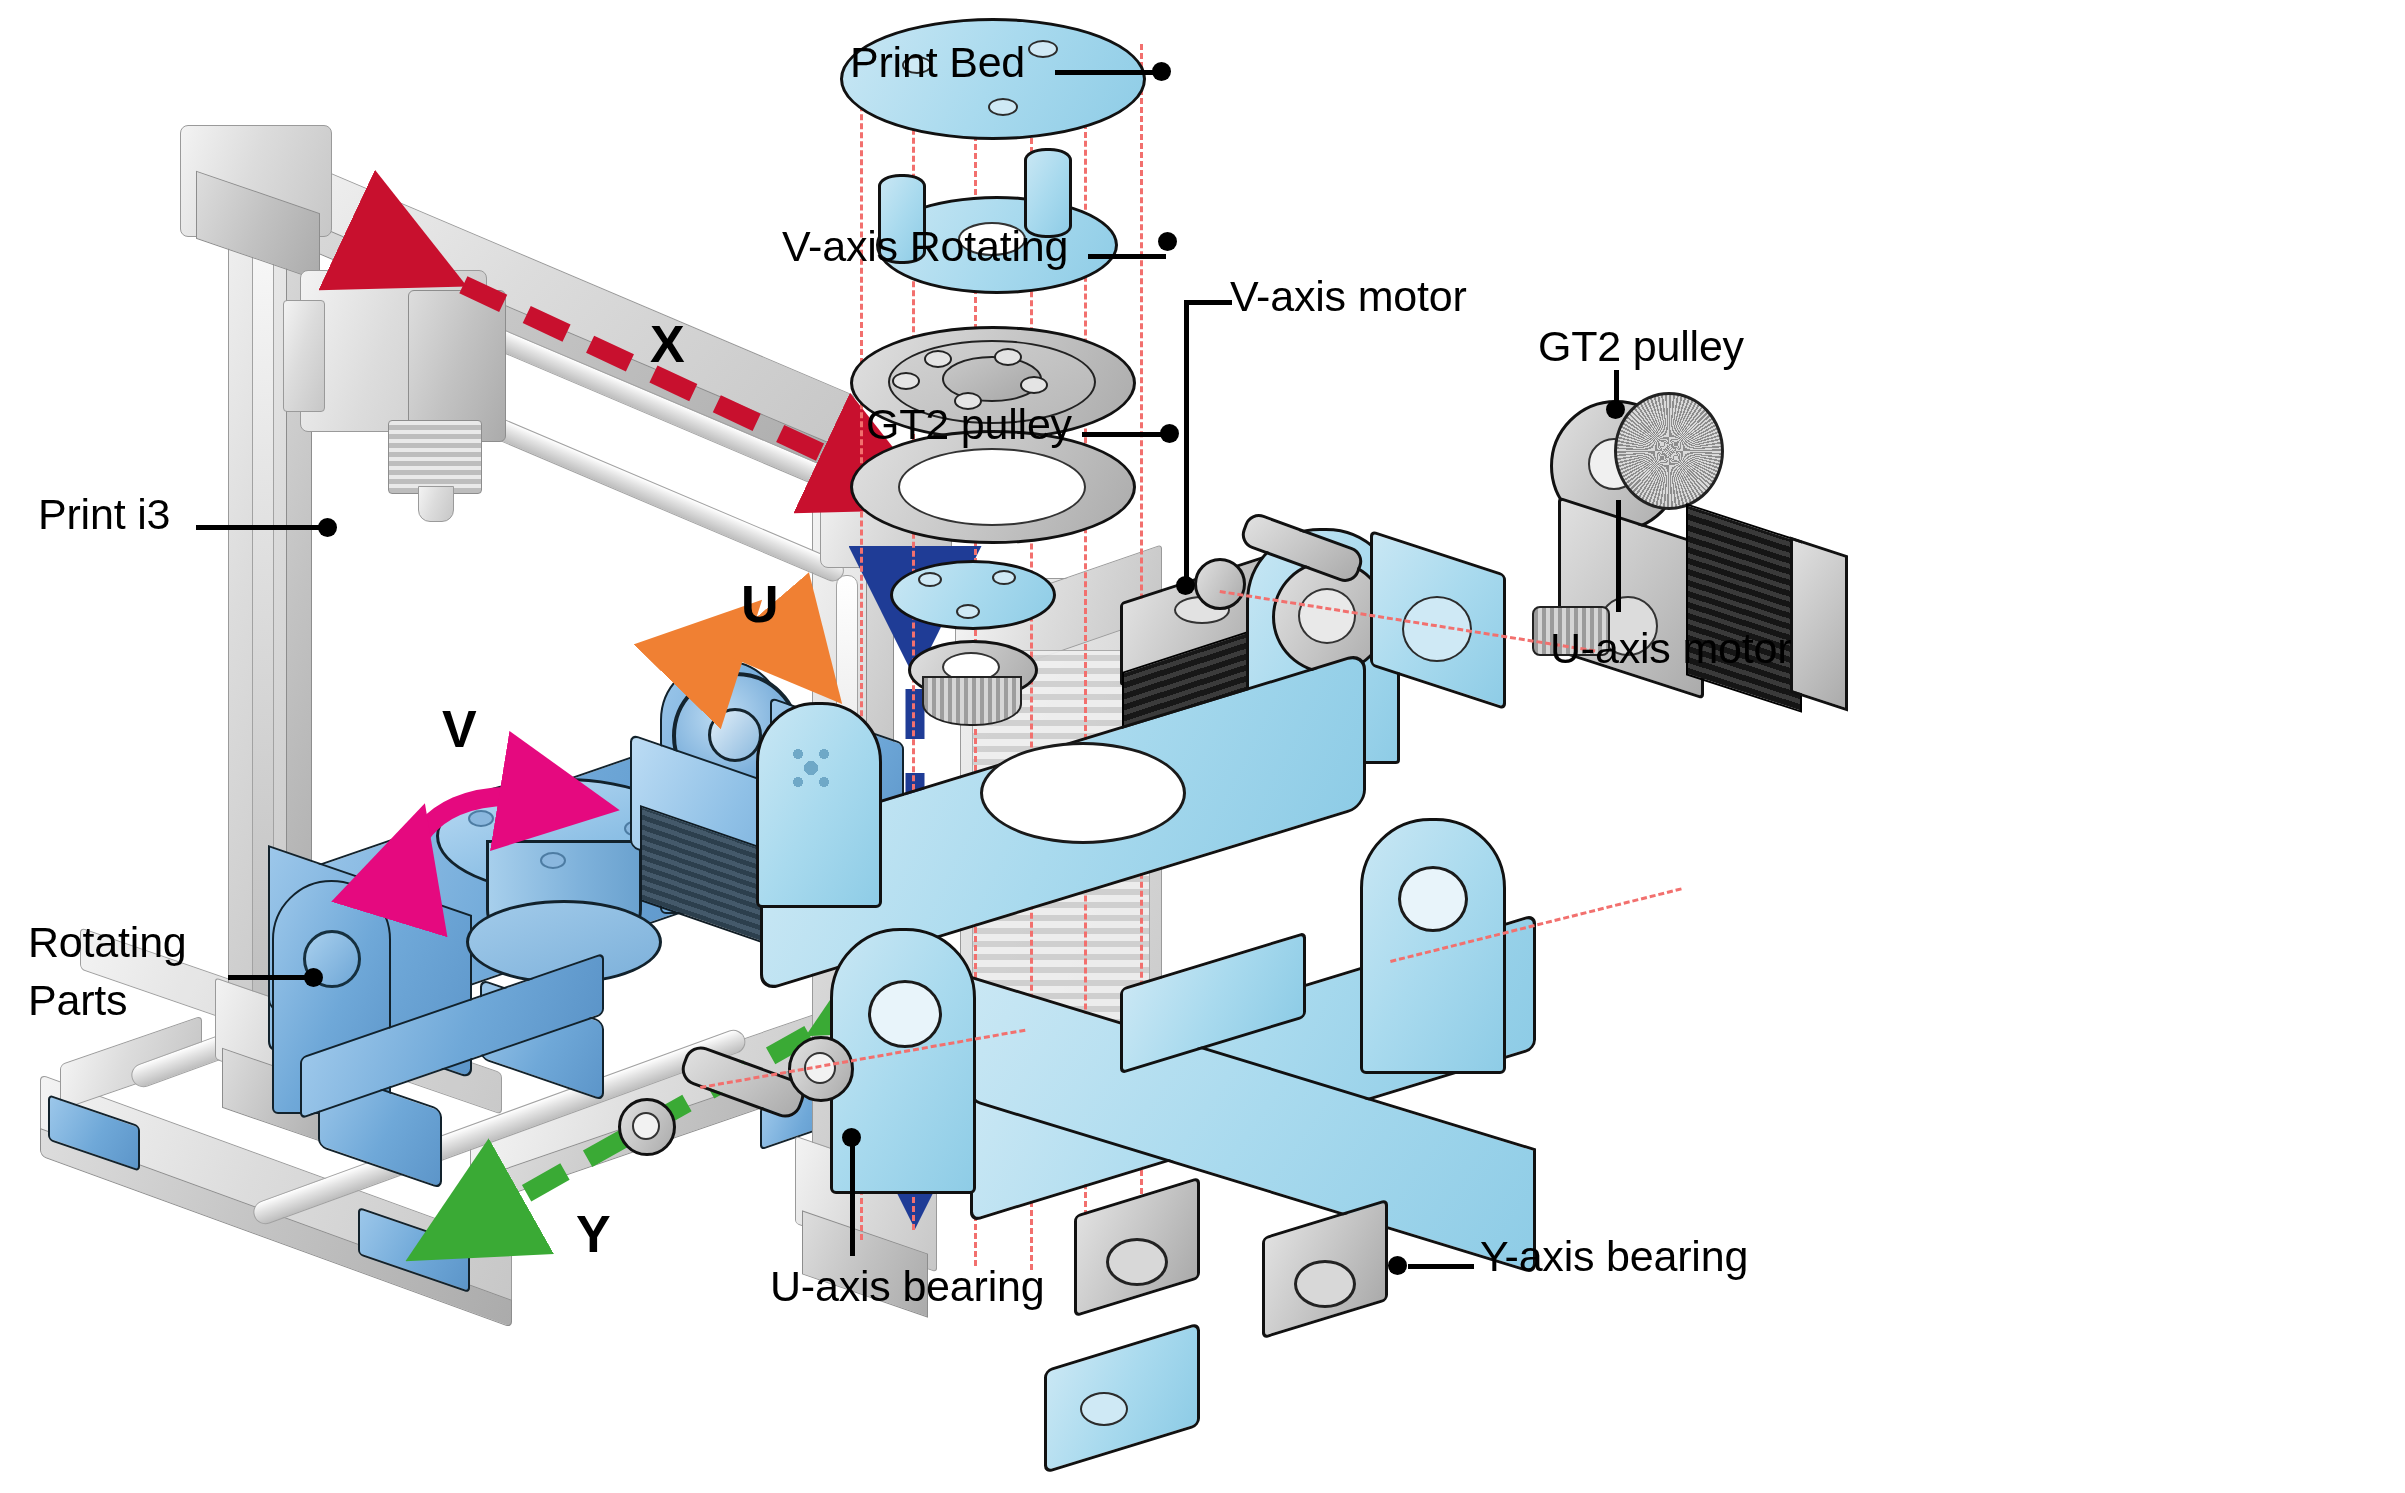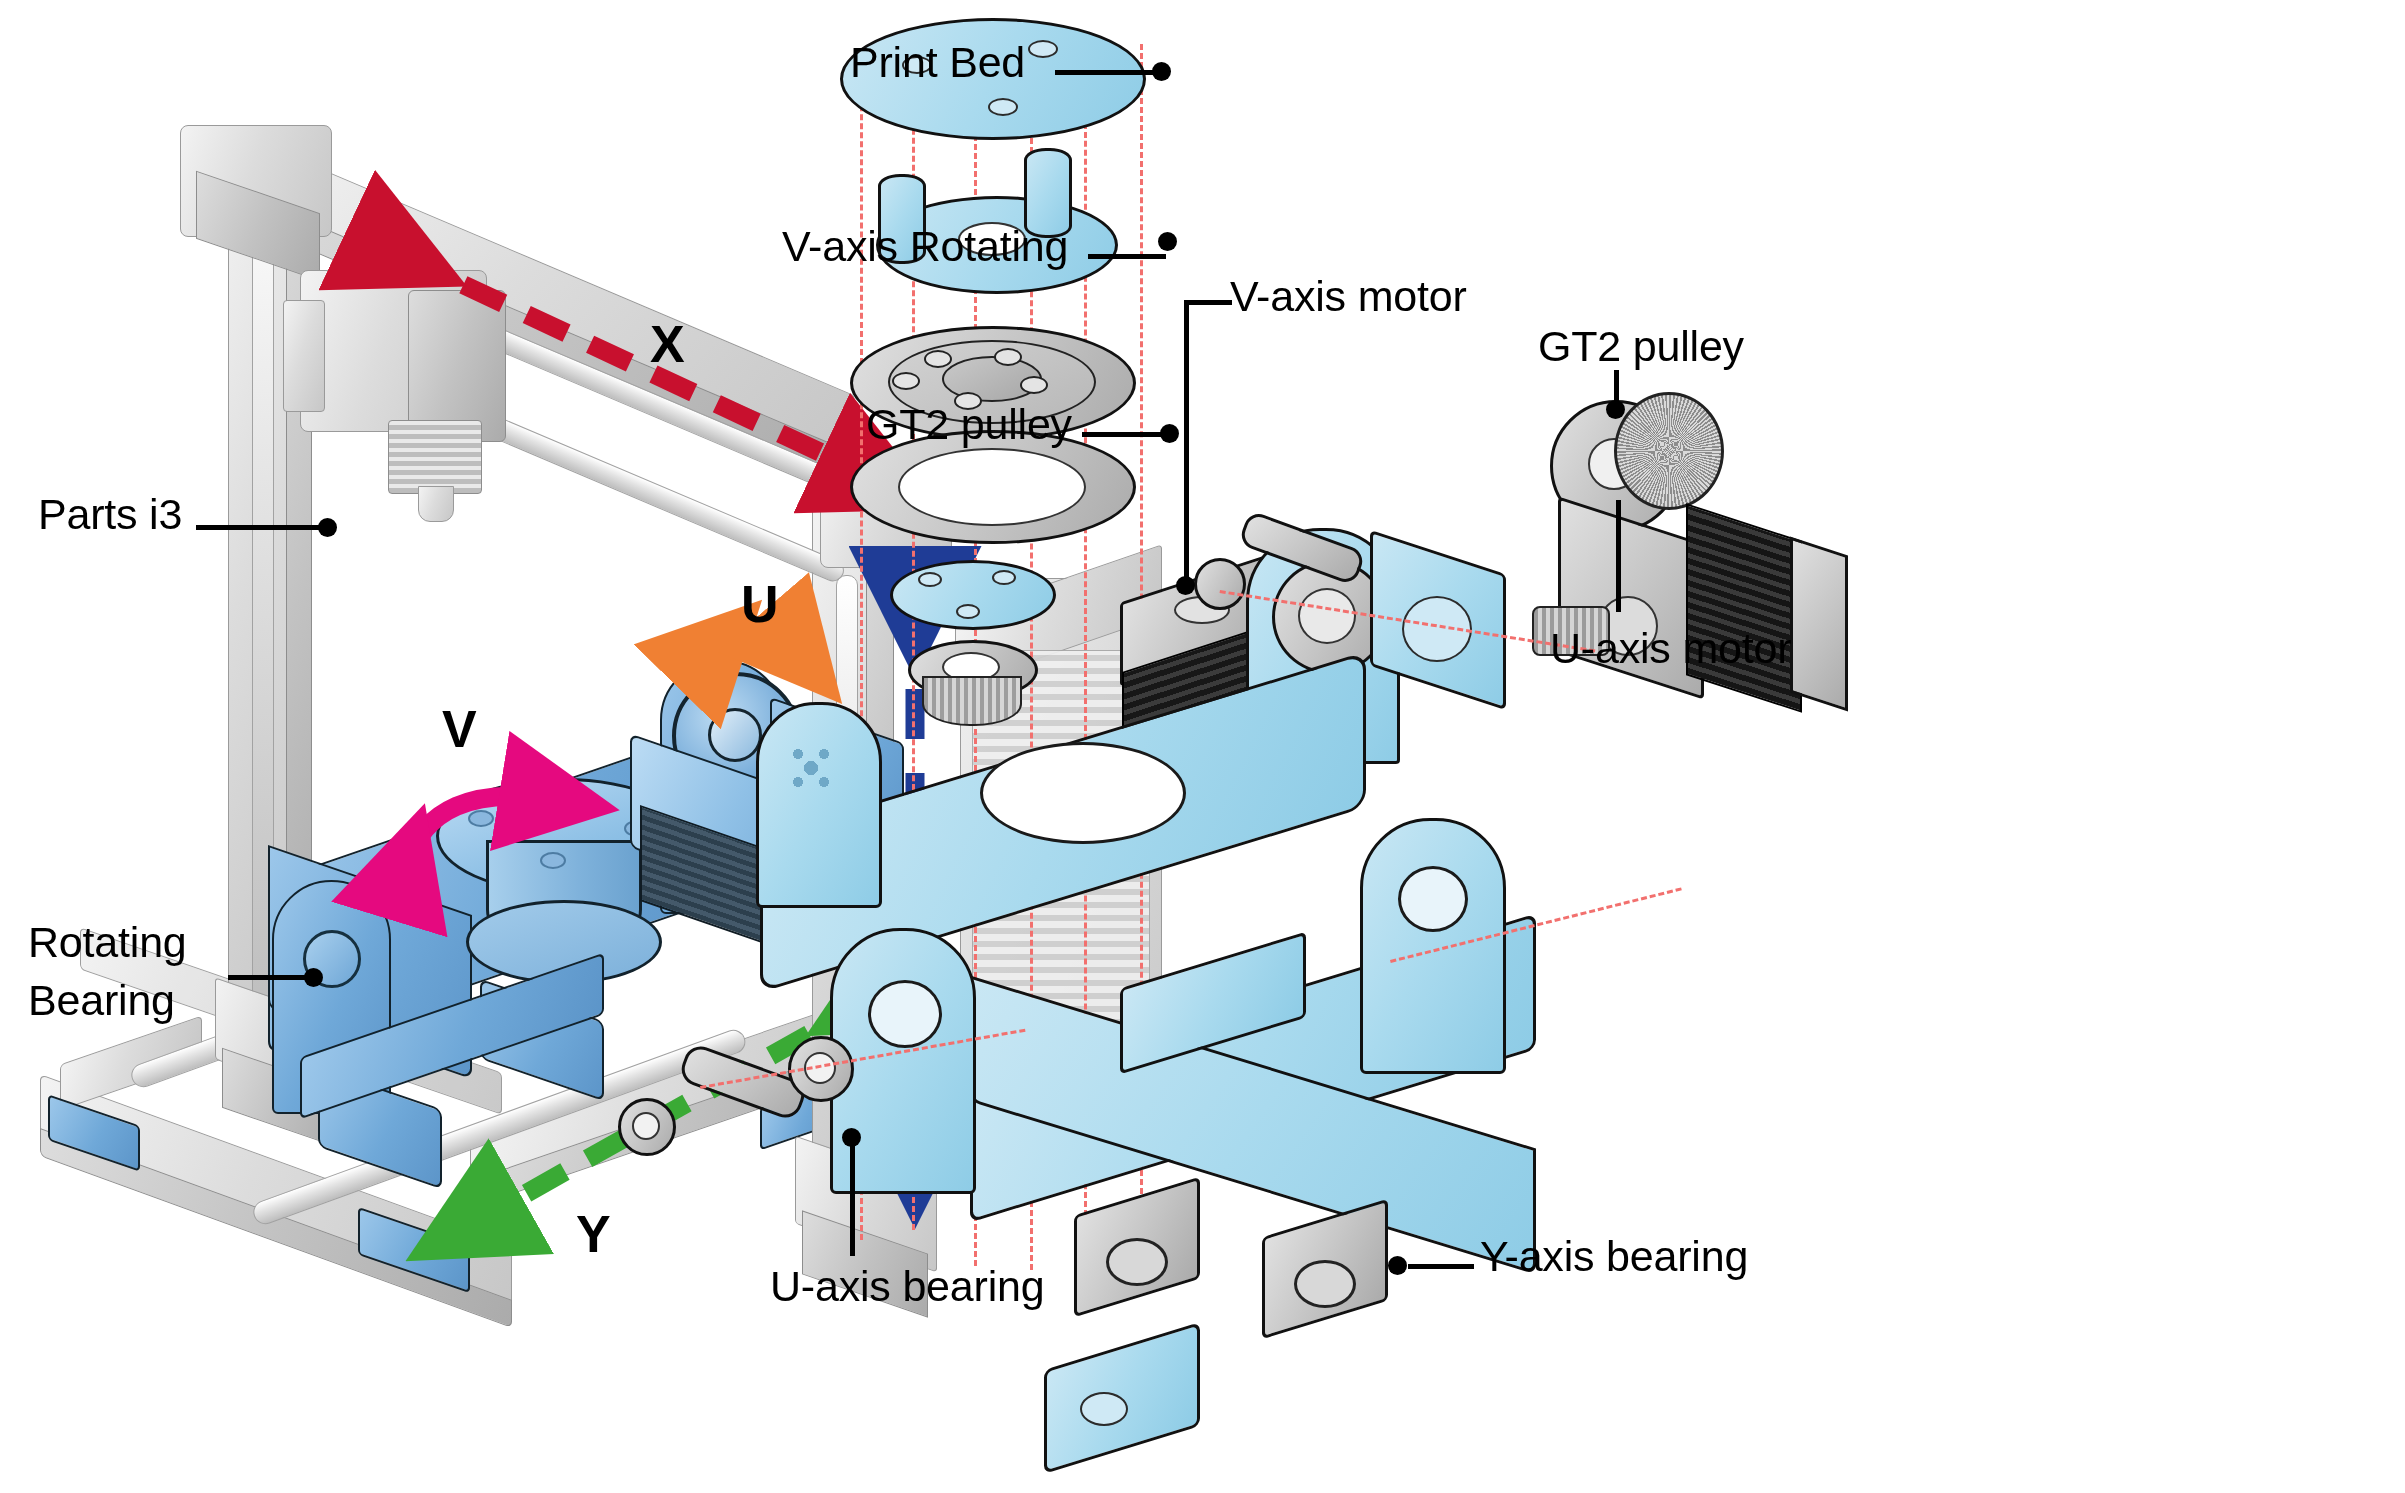--- a/index.html
+++ b/index.html
@@ -212,26 +212,26 @@
         <defs>
           <marker id="mkV" markerWidth="6.4" markerHeight="6.4" refX="3" refY="3.2" orient="auto">
             <path d="M0,0 L6.4,3.2 L0,6.4 Z" fill="#E5097F"></path>
           </marker>
         </defs>
         <path d="M 406,865 Q 432,780 556,800" fill="none" stroke="#E5097F" stroke-width="19" stroke-linecap="butt" marker-start="url(#mkV)" marker-end="url(#mkV)"></path>
       </svg>
     </div>
     <div class="lbl axis" style="left:442px;top:700px;">V</div>
 
-    <div class="lbl big" style="left:38px;top:490px;">Parts i3</div>
+    <div class="lbl big" style="left:38px;top:490px;">Print i3</div>
     <div class="leader h" style="left:196px;top:525px;width:130px;"></div>
     <div class="dot" style="left:318px;top:518px;"></div>
 
     <div class="lbl big" style="left:28px;top:918px;">Rotating</div>
-    <div class="lbl big" style="left:28px;top:976px;">Bearing</div>
+    <div class="lbl big" style="left:28px;top:976px;">Parts</div>
     <div class="leader h" style="left:228px;top:975px;width:84px;"></div>
     <div class="dot" style="left:304px;top:968px;"></div>
   </div>
 
   <div id="exploded">
 
     <div class="dashline" style="left:-320px;top:60px;height:1180px;"></div>
     <div class="dashline" style="left:-268px;top:30px;height:1200px;"></div>
     <div class="dashline" style="left:-206px;top:36px;height:1230px;"></div>
     <div class="dashline" style="left:-150px;top:30px;height:1240px;"></div>

